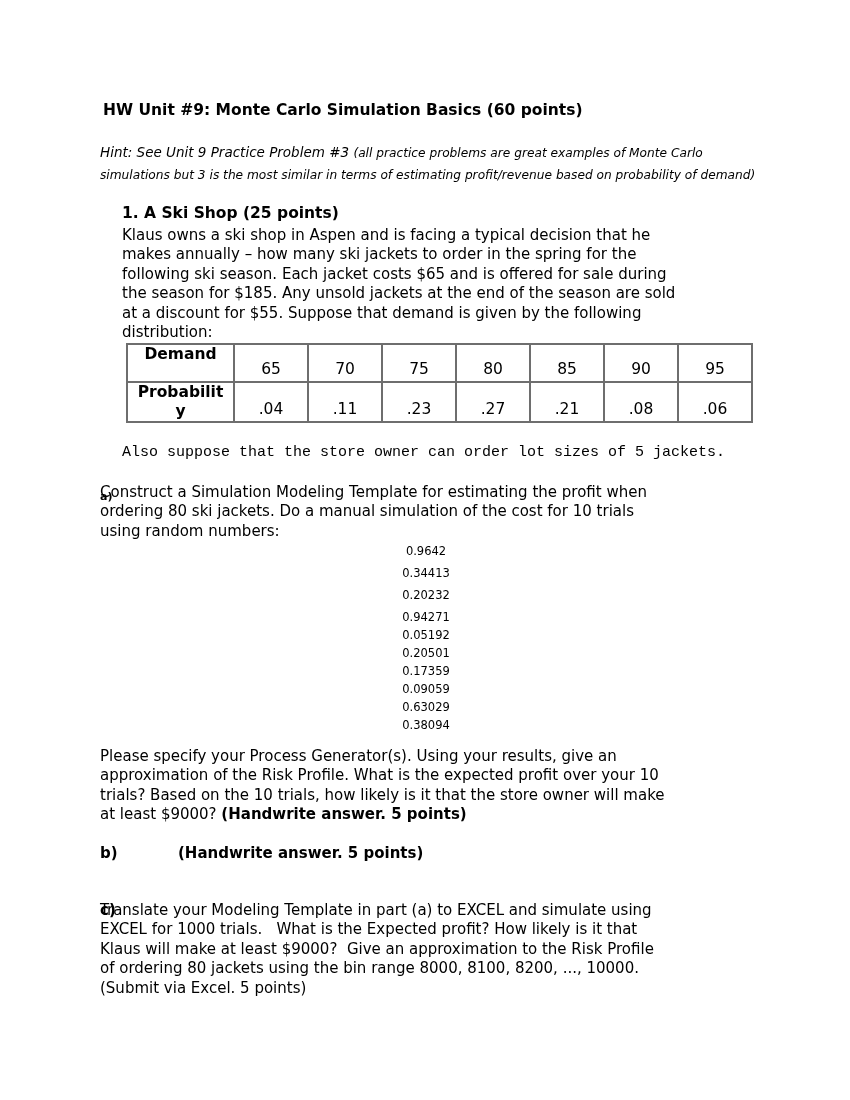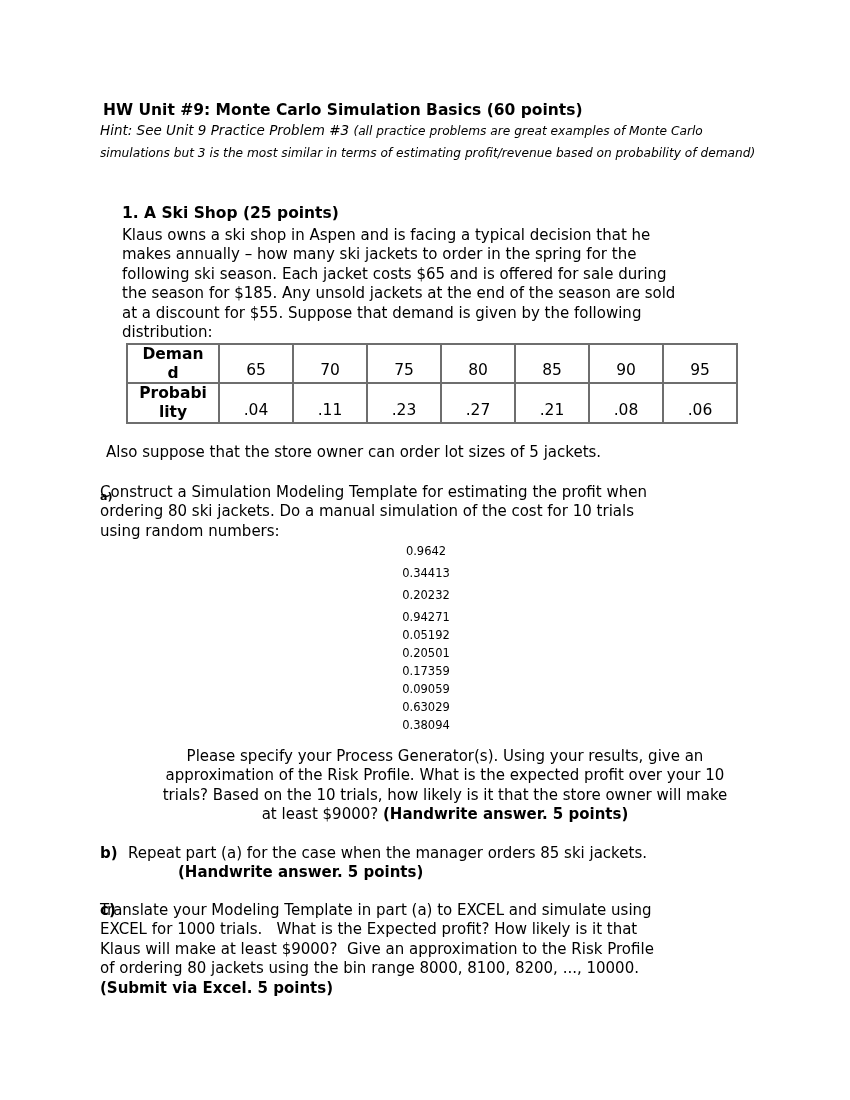--- a/index.html
+++ b/index.html
@@ -12,48 +12,48 @@
     overflow: hidden;
   }
   .abs { position: absolute; }
   .preline { white-space: pre-line; }
   .doc-title {
     left: 103px; top: 101px;
     font-size: 15.5px; font-weight: bold;
     white-space: nowrap;
   }
   .hint {
-    left: 100px; top: 120px; width: 690px;
+    left: 100px; top: 142px; width: 690px;
     font-style: italic; line-height: 19.5px;
   }
   .hint-lead { font-size: 13.5px; }
   .hint-detail { font-size: 12.2px; }
   .section-heading {
     left: 122px; top: 204px;
     font-size: 15.5px; font-weight: bold;
     white-space: nowrap;
     text-align: right;
   }
   .body-text { font-size: 15px; line-height: 19.4px; }
   .intro { left: 122px; top: 226px; width: 640px; }
-  .lot-note { left: 106px; top: 443px; width: 640px; }
+  .lot-note { left: 122px; top: 443px; width: 640px; font-family: Liberation Mono, monospace; }
 
   
   .dist-table {
     position: absolute; left: 126px; top: 343px;
     border-collapse: collapse;
     border: 2px solid #1a1a1a;
   }
   .dist-table th, .dist-table td {
     border: 2px solid #6e6e6e;
     font-size: 15.5px;
     box-sizing: border-box;
   }
   .dist-table th {
-    width: 92px;
+    width: 107px;
     font-weight: bold;
     word-break: break-all;
     text-align: center;
     vertical-align: top;
     padding: 0 9px;
     line-height: 18.5px;
   }
   .dist-table td.val {
     width: 74px;
     text-align: center;
@@ -68,23 +68,23 @@
   .item { position: absolute; left: 100px; width: 690px; }
   .marker {
     position: absolute; left: 0; top: 0;
     font-weight: bold; font-size: 15px;
   }
   .marker.small { font-size: 11px; top: 4px; }
   .item .text { }
   .item.item-b .text { margin-left: 28px; }
   .bold-run { font-weight: bold; }
   .bold-line-indent { display: block; font-weight: bold; margin-left: 50px; }
-  .bold-line { display: block; font-weight: bold; }
+  .bold-line { display: block; font-weight: normal; }
 
-  .followup { left: 100px; top: 747px; width: 690px; text-align: center; }
+  .followup { left: 100px; top: 747px; width: 690px; }
 
   
   .randoms {
     position: absolute; left: 340px; top: 542px; width: 172px;
     text-align: center;
     font-size: 11.5px;
   }
   .randoms div { line-height: 18px; }
   .randoms div:nth-child(-n+3) { margin-bottom: 4px; }
 </style>
@@ -152,21 +152,21 @@
     <div>0.38094</div>
   </div>
 
 <div class="abs followup body-text preline"><span>Please specify your Process Generator(s). Using your results, give an
 approximation of the Risk Profile. What is the expected profit over your 10
 trials? Based on the 10 trials, how likely is it that the store owner will make
 at least $9000? </span><b class="bold-run">(Handwrite answer. 5 points)</b></div>
 
 <div class="item item-b body-text" style="top: 844px;">
   <span class="marker">b)</span>
-  <div class="text preline"><span>Repeat part (a) for the case when the manager orders 85 ski jackets.</span><b class="bold-line-indent">(Handwrite answer. 5 points)</b></div>
+  <div class="text preline"><b class="bold-line-indent">(Handwrite answer. 5 points)</b></div>
 </div>
 
 <div class="item body-text" style="top: 901px;">
   <span class="marker">c)</span>
   <div class="text preline"><span>Translate your Modeling Template in part (a) to EXCEL and simulate using
 EXCEL for 1000 trials.&nbsp;&nbsp; What is the Expected profit? How likely is it that
 Klaus will make at least $9000?&nbsp; Give an approximation to the Risk Profile
 of ordering 80 jackets using the bin range 8000, 8100, 8200, ..., 10000.
 </span><b class="bold-line">(Submit via Excel. 5 points)</b></div>
 </div>

